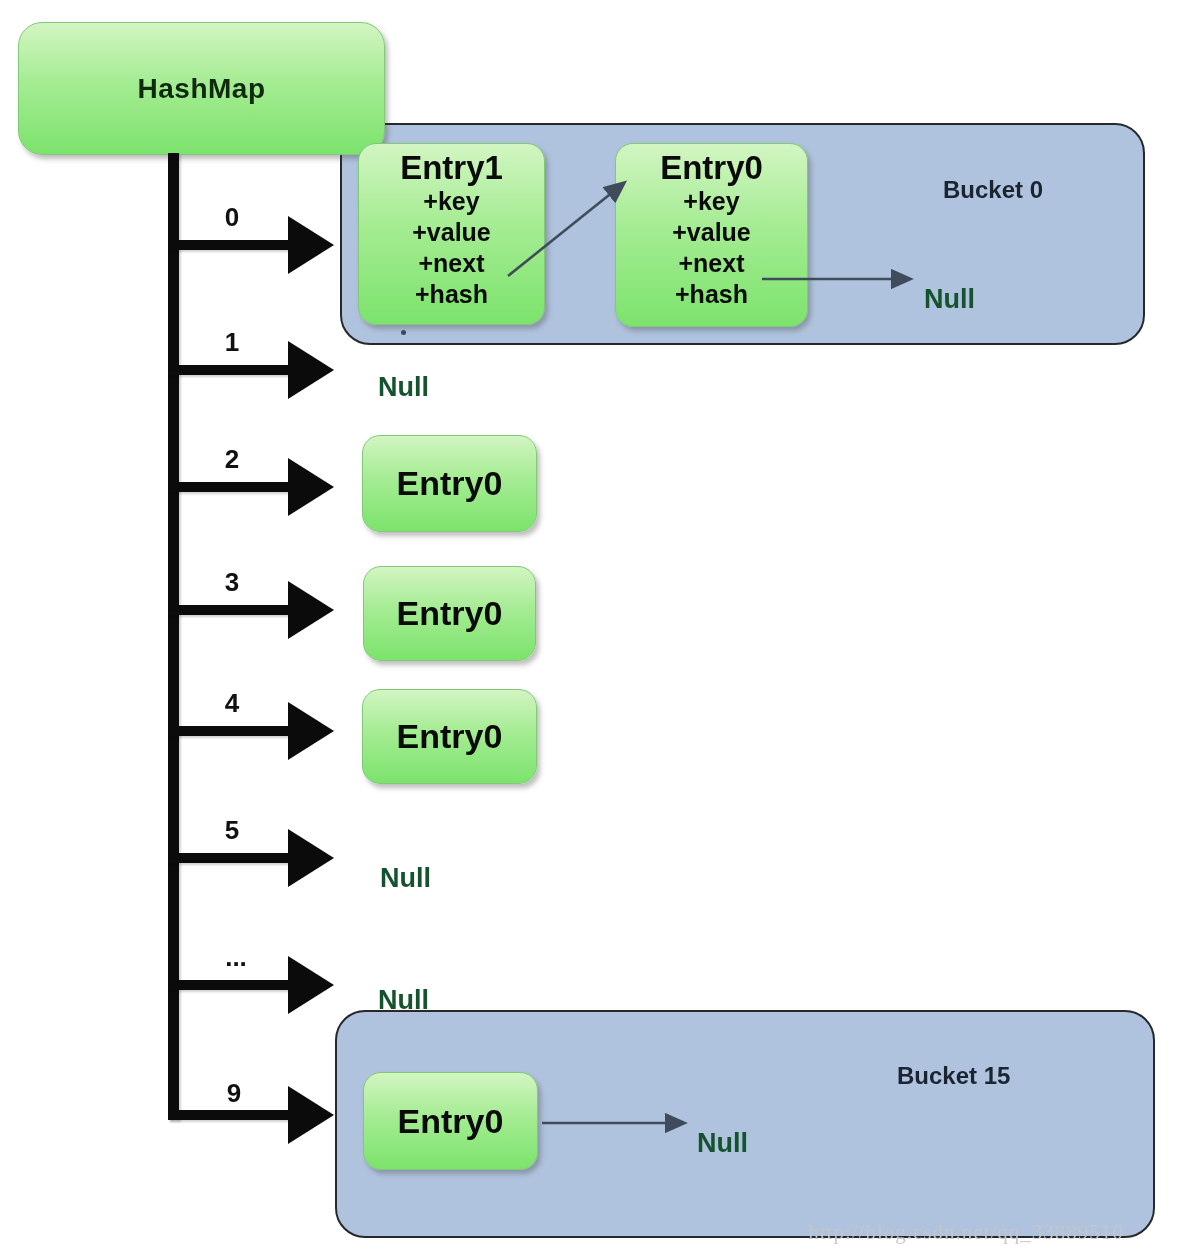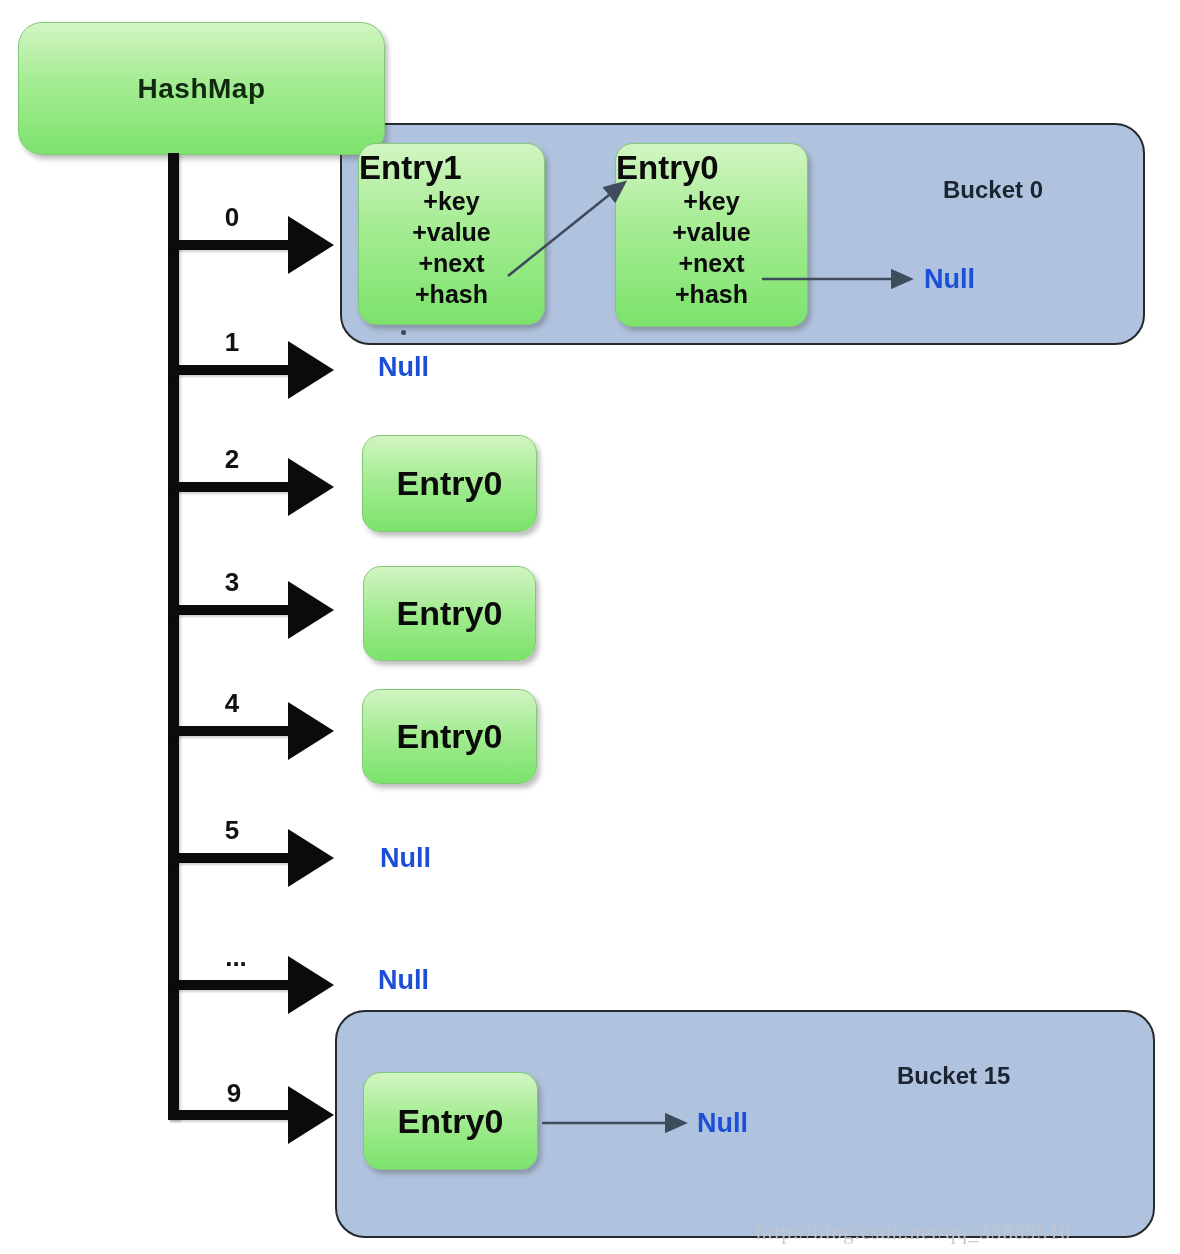--- a/index.html
+++ b/index.html
@@ -31,21 +31,21 @@
     align-items: center;
     justify-content: center;
   }
   .root-title {
     font-size: 28px;
     font-weight: bold;
     color: #102a10;
     letter-spacing: 0.5px;
   }
   .entry-title {
-    text-align: left;
+    text-align: center;
     font-size: 34px;
     font-weight: bold;
     margin-top: 8px;
     line-height: 38px;
   }
   .entry-title-only {
     position: absolute;
     inset: 0;
     display: flex;
     align-items: center;
@@ -93,43 +93,44 @@
     width: 56px;
     text-align: center;
     font-size: 26px;
     font-weight: bold;
     color: #111111;
   }
   .null-label {
     position: absolute;
     font-size: 27px;
     font-weight: bold;
-    color: #1d4ed8;
+    color: #14532d;
     white-space: nowrap;
+    margin-top: 20px;
   }
   
   #thin-arrows {
     position: absolute;
     left: 0;
     top: 0;
     pointer-events: none;
   }
   .stray-dot {
     position: absolute;
     width: 5px;
     height: 5px;
     border-radius: 50%;
     background: #3c465a;
   }
   .watermark {
     position: absolute;
     right: 4px;
     top: 1220px;
     width: 420px;
-    text-align: left;
+    text-align: center;
     font-family: "Liberation Serif", serif;
     font-size: 21px;
     color: rgba(195,198,203,0.95);
     letter-spacing: 1px;
     white-space: nowrap;
   }
 </style>
 </head>
 <body>
 

